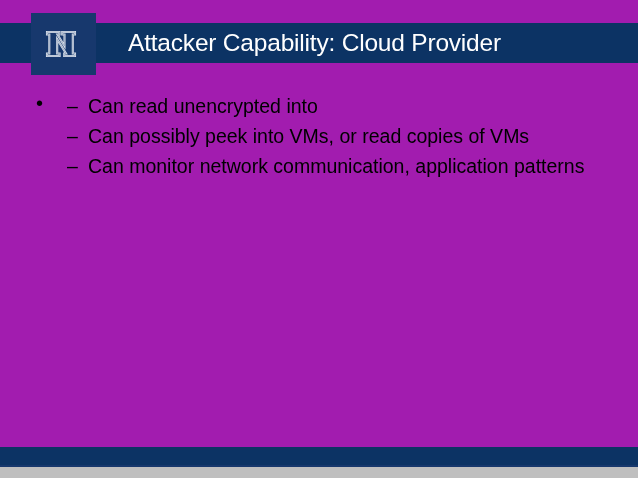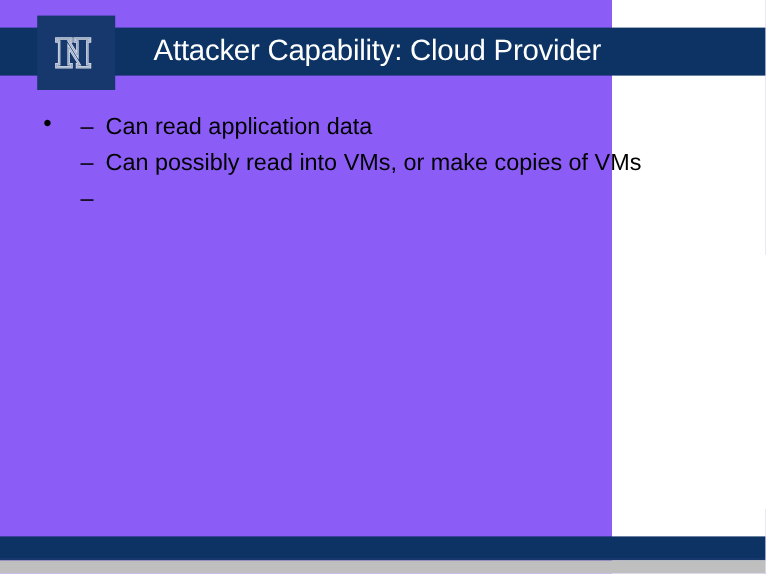--- a/index.html
+++ b/index.html
@@ -13,23 +13,23 @@
     position: relative;
     overflow: hidden;
     font-family: "Liberation Sans", sans-serif;
     -webkit-font-smoothing: antialiased;
   }
 
   
   .slide {
     position: absolute;
     left: 0; top: 0;
-    width: 510px;
+    width: 638px;
     height: 478px;
-    background: #8b5cf6;
+    background: #a21caf;
   }
 
   
   .title-bar {
     position: absolute;
     left: 0;
     top: 23px;
     width: 638px;
     height: 40px;
     background: #0c3364;
@@ -159,30 +159,31 @@
   <div class="title-text">Attacker Capability: Cloud Provider</div>
 
   <div class="content">
 
     <div class="bullet-l1">
       <span class="marker">•</span>
     </div>
 
     <div class="bullet-l2">
       <span class="marker">–</span>
-      <span class="txt">Can read application data</span>
+      <span class="txt">Can read unencrypted into</span>
     </div>
 
     <div class="bullet-l2">
       <span class="marker">–</span>
-      <span class="txt">Can possibly read into VMs, or make copies of VMs</span>
+      <span class="txt">Can possibly peek into VMs, or read copies of VMs</span>
     </div>
 
     <div class="bullet-l2">
       <span class="marker">–</span>
+      <span class="txt">Can monitor network communication, application patterns</span>
     </div>
 
   </div>
 
   <div class="footer-bar"></div>
   <div class="footer-rule"></div>
   <div class="footer-gray"></div>
 
 </div>
 

